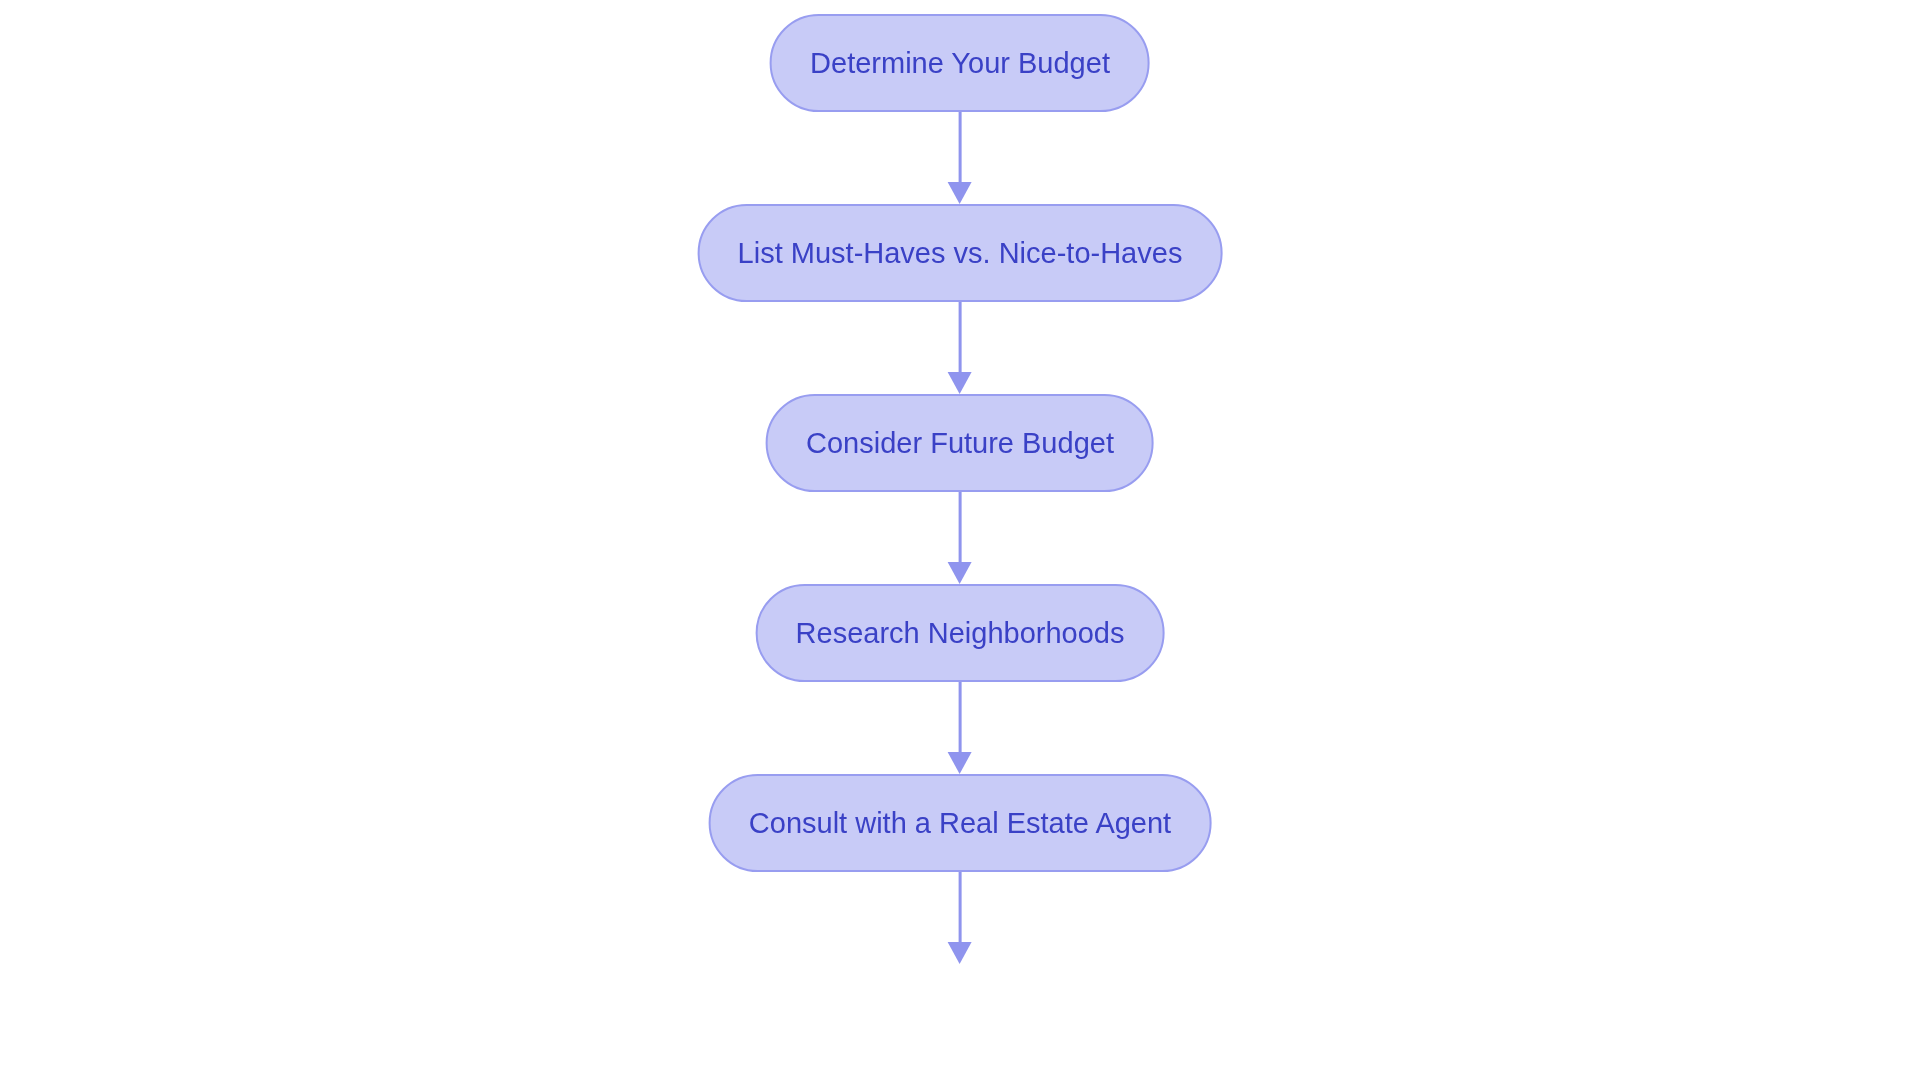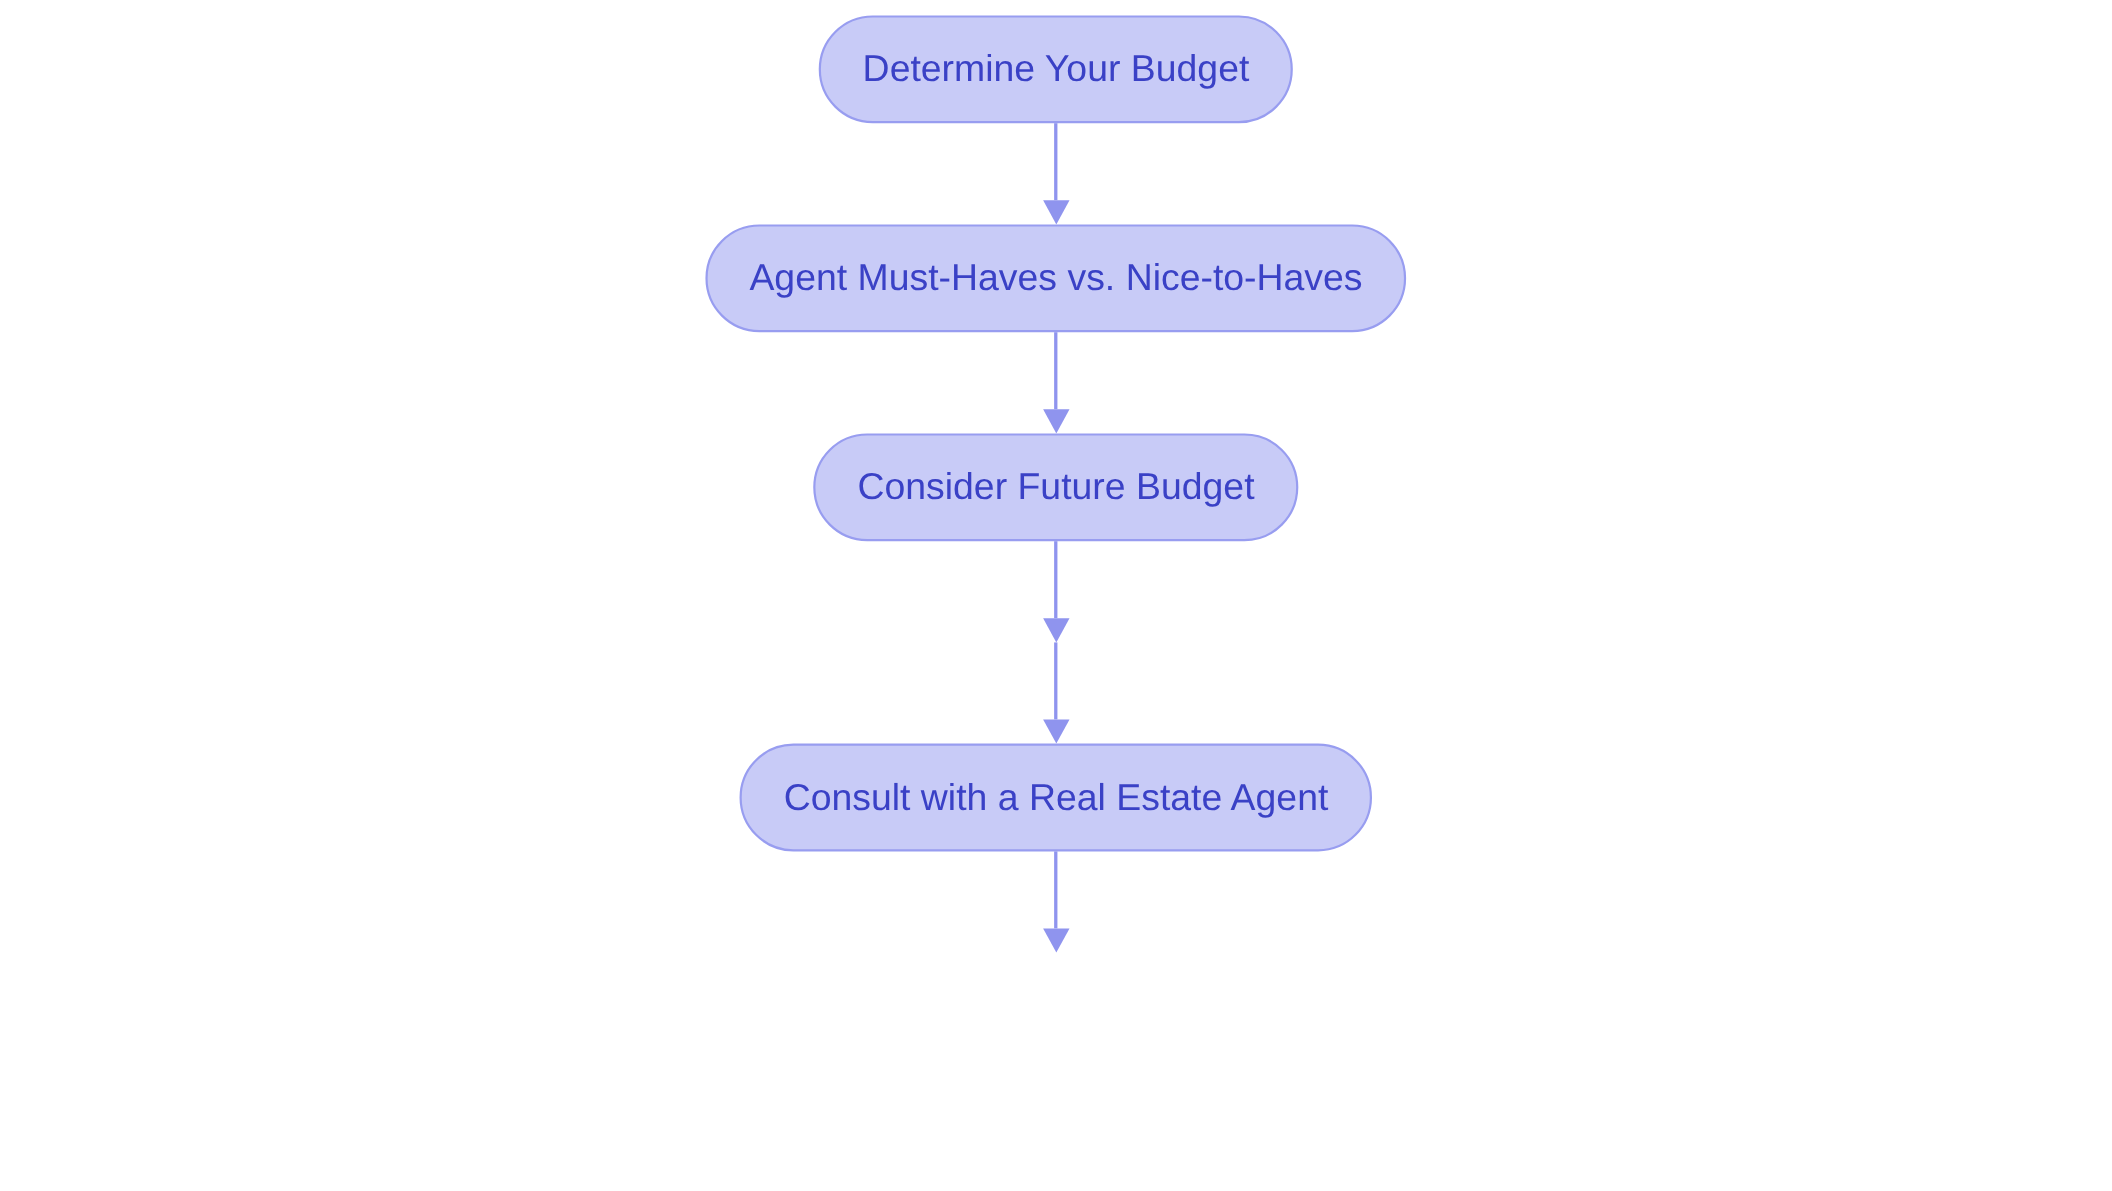--- a/index.html
+++ b/index.html
@@ -32,21 +32,21 @@
     box-sizing: border-box;
     display: flex;
     align-items: center;
     justify-content: center;
     padding: 0 38px;
     background: var(--node-fill, #c8cbf7);
     border: 2px solid var(--node-border, #989df0);
     border-radius: 49px;
   }
   .node-label {
-    font-size: 34px;
+    font-size: 29px;
     line-height: 1;
     color: var(--node-text-color, #3a41c6);
     white-space: nowrap;
     text-align: center;
   }
   .edge {
     height: 92px;
     display: flex;
     flex-direction: column;
     align-items: center;
@@ -73,37 +73,40 @@
     <div class="node">
       <span class="node-label">Determine Your Budget</span>
     </div>
 
     <div class="edge">
       <div class="edge-line"></div>
       <div class="edge-head"></div>
     </div>
 
     <div class="node">
-      <span class="node-label">Agent Must-Haves vs. Nice-to-Haves</span>
+      <span class="node-label">List Must-Haves vs. Nice-to-Haves</span>
     </div>
 
     <div class="edge">
       <div class="edge-line"></div>
       <div class="edge-head"></div>
     </div>
 
     <div class="node">
       <span class="node-label">Consider Future Budget</span>
     </div>
 
     <div class="edge">
       <div class="edge-line"></div>
       <div class="edge-head"></div>
     </div>
 
+    <div class="node">
+      <span class="node-label">Research Neighborhoods</span>
+    </div>
 
     <div class="edge">
       <div class="edge-line"></div>
       <div class="edge-head"></div>
     </div>
 
     <div class="node">
       <span class="node-label">Consult with a Real Estate Agent</span>
     </div>
 

